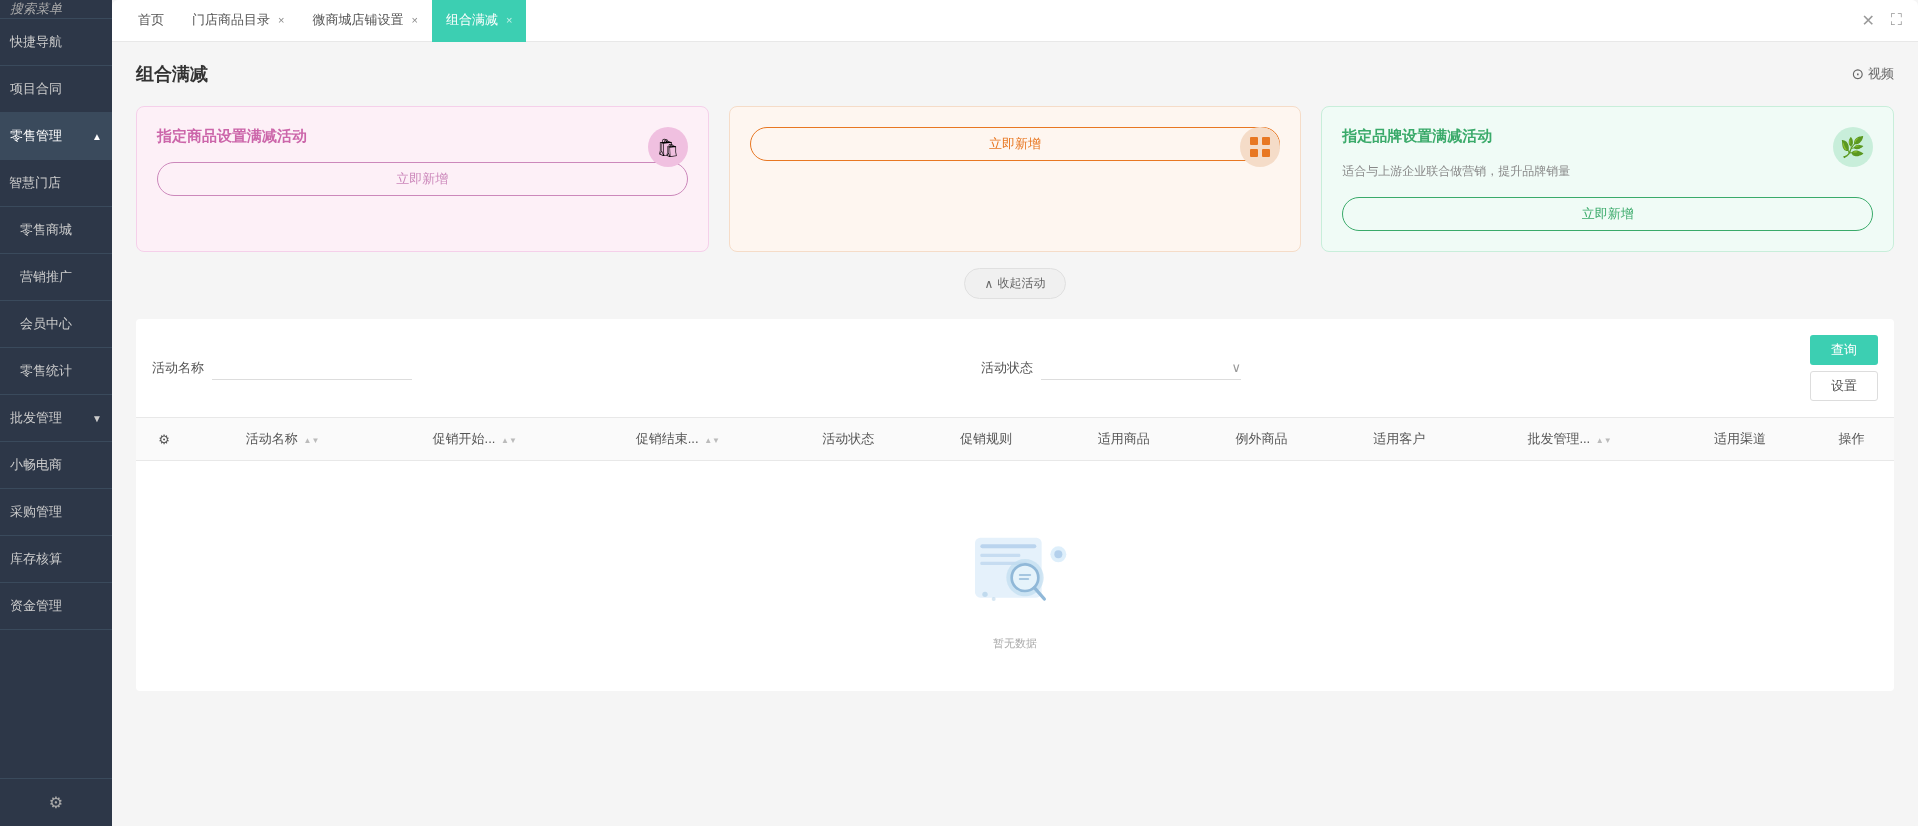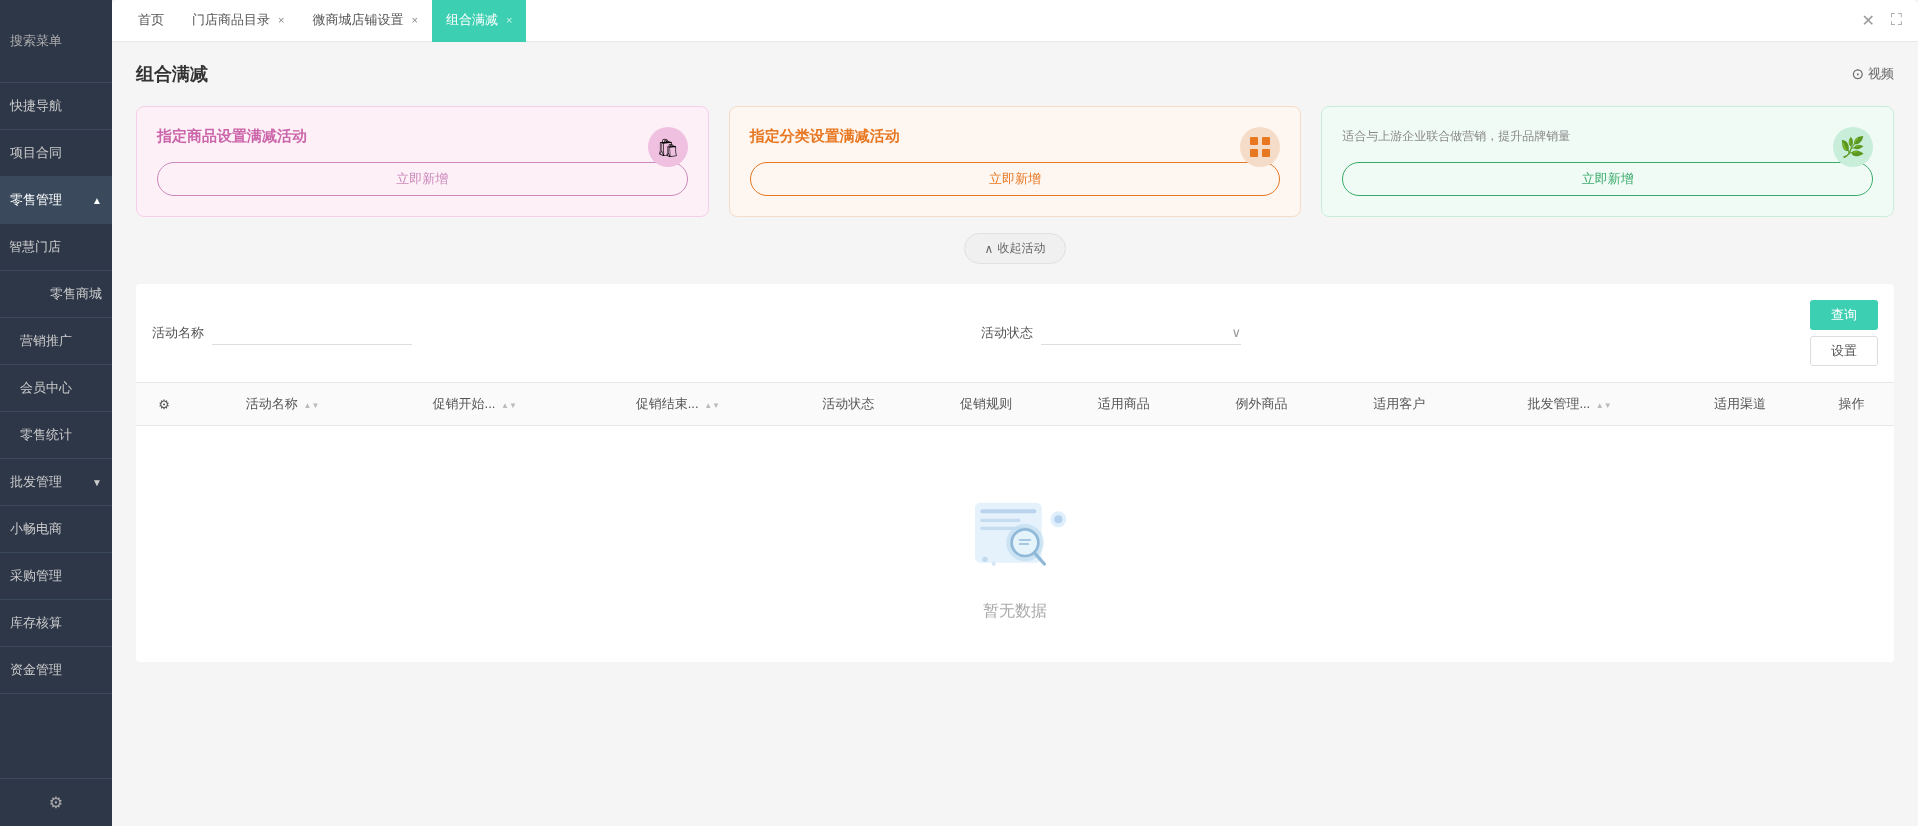--- a/index.html
+++ b/index.html
@@ -9,25 +9,26 @@
     .sidebar {
       width: 112px;
       background: #2d3748;
       color: #ccc;
       display: flex;
       flex-direction: column;
       flex-shrink: 0;
       height: 100%;
     }
     .sidebar-search {
-      padding: 32px 10px;
+      padding: 0 10px;
       font-size: 13px;
       color: #aaa;
       cursor: pointer;
       border-bottom: 1px solid #3a4a5c;
+      font-style: italic;
     }
     .sidebar-item {
       padding: 14px 10px;
       font-size: 13px;
       color: #ccc;
       cursor: pointer;
       display: flex;
       align-items: center;
       justify-content: space-between;
       border-bottom: 1px solid #3a4a5c;
@@ -299,21 +300,21 @@
       color: #bbb;
     }
 
     
     .empty-state {
       text-align: center;
       padding: 60px 20px 40px;
     }
     .empty-text {
       color: #aaa;
-      font-size: 16px;
+      font-size: 11px;
     }
 
     
     .empty-illustration {
       width: 120px;
       height: 100px;
       margin: 0 auto 12px;
     }
   </style>
 </head>
@@ -329,21 +330,21 @@
   <div class="sidebar-item">
     <span>项目合同</span>
   </div>
   <div class="sidebar-item active">
     <span>零售管理</span>
     <span class="arrow">▲</span>
   </div>
   <div class="sidebar-item" style="padding-left:9px;">
     <span>智慧门店</span>
   </div>
-  <div class="sidebar-item" style="padding-left:20px;justify-content:flex-end;">
+  <div class="sidebar-item" style="padding-left:20px;">
     <span>零售商城</span>
   </div>
   <div class="sidebar-item" style="padding-left:20px;">
     <span>营销推广</span>
   </div>
   <div class="sidebar-item" style="padding-left:20px;">
     <span>会员中心</span>
   </div>
   <div class="sidebar-item" style="padding-left:20px;">
     <span>零售统计</span>
@@ -410,34 +411,34 @@
         <div class="card-icon">
           <svg width="40" height="40" viewBox="0 0 40 40">
             <circle cx="20" cy="20" r="20" fill="#f0c0e0"></circle>
             <text x="20" y="27" text-anchor="middle" font-size="18">🛍</text>
           </svg>
         </div>
         <button class="card-btn">立即新增</button>
       </div>
 
       <div class="activity-card card-orange">
-        <div class="card-title">指定分类设置满减活动</div>
         <div class="card-icon">
           <svg width="40" height="40" viewBox="0 0 40 40">
             <circle cx="20" cy="20" r="20" fill="#f5dcc8"></circle>
             <rect x="10" y="10" width="8" height="8" rx="1" fill="#e87722"></rect>
             <rect x="22" y="10" width="8" height="8" rx="1" fill="#e87722"></rect>
             <rect x="10" y="22" width="8" height="8" rx="1" fill="#e87722"></rect>
             <rect x="22" y="22" width="8" height="8" rx="1" fill="#e87722"></rect>
           </svg>
         </div>
         <button class="card-btn">立即新增</button>
       </div>
 
       <div class="activity-card card-green">
+        <div class="card-title">指定品牌设置满减活动</div>
         <div class="card-desc">适合与上游企业联合做营销，提升品牌销量</div>
         <div class="card-icon">
           <svg width="40" height="40" viewBox="0 0 40 40">
             <circle cx="20" cy="20" r="20" fill="#c8eeda"></circle>
             <text x="20" y="27" text-anchor="middle" font-size="20" fill="#3aaa6a">🌿</text>
           </svg>
         </div>
         <button class="card-btn">立即新增</button>
       </div>
     </div>

